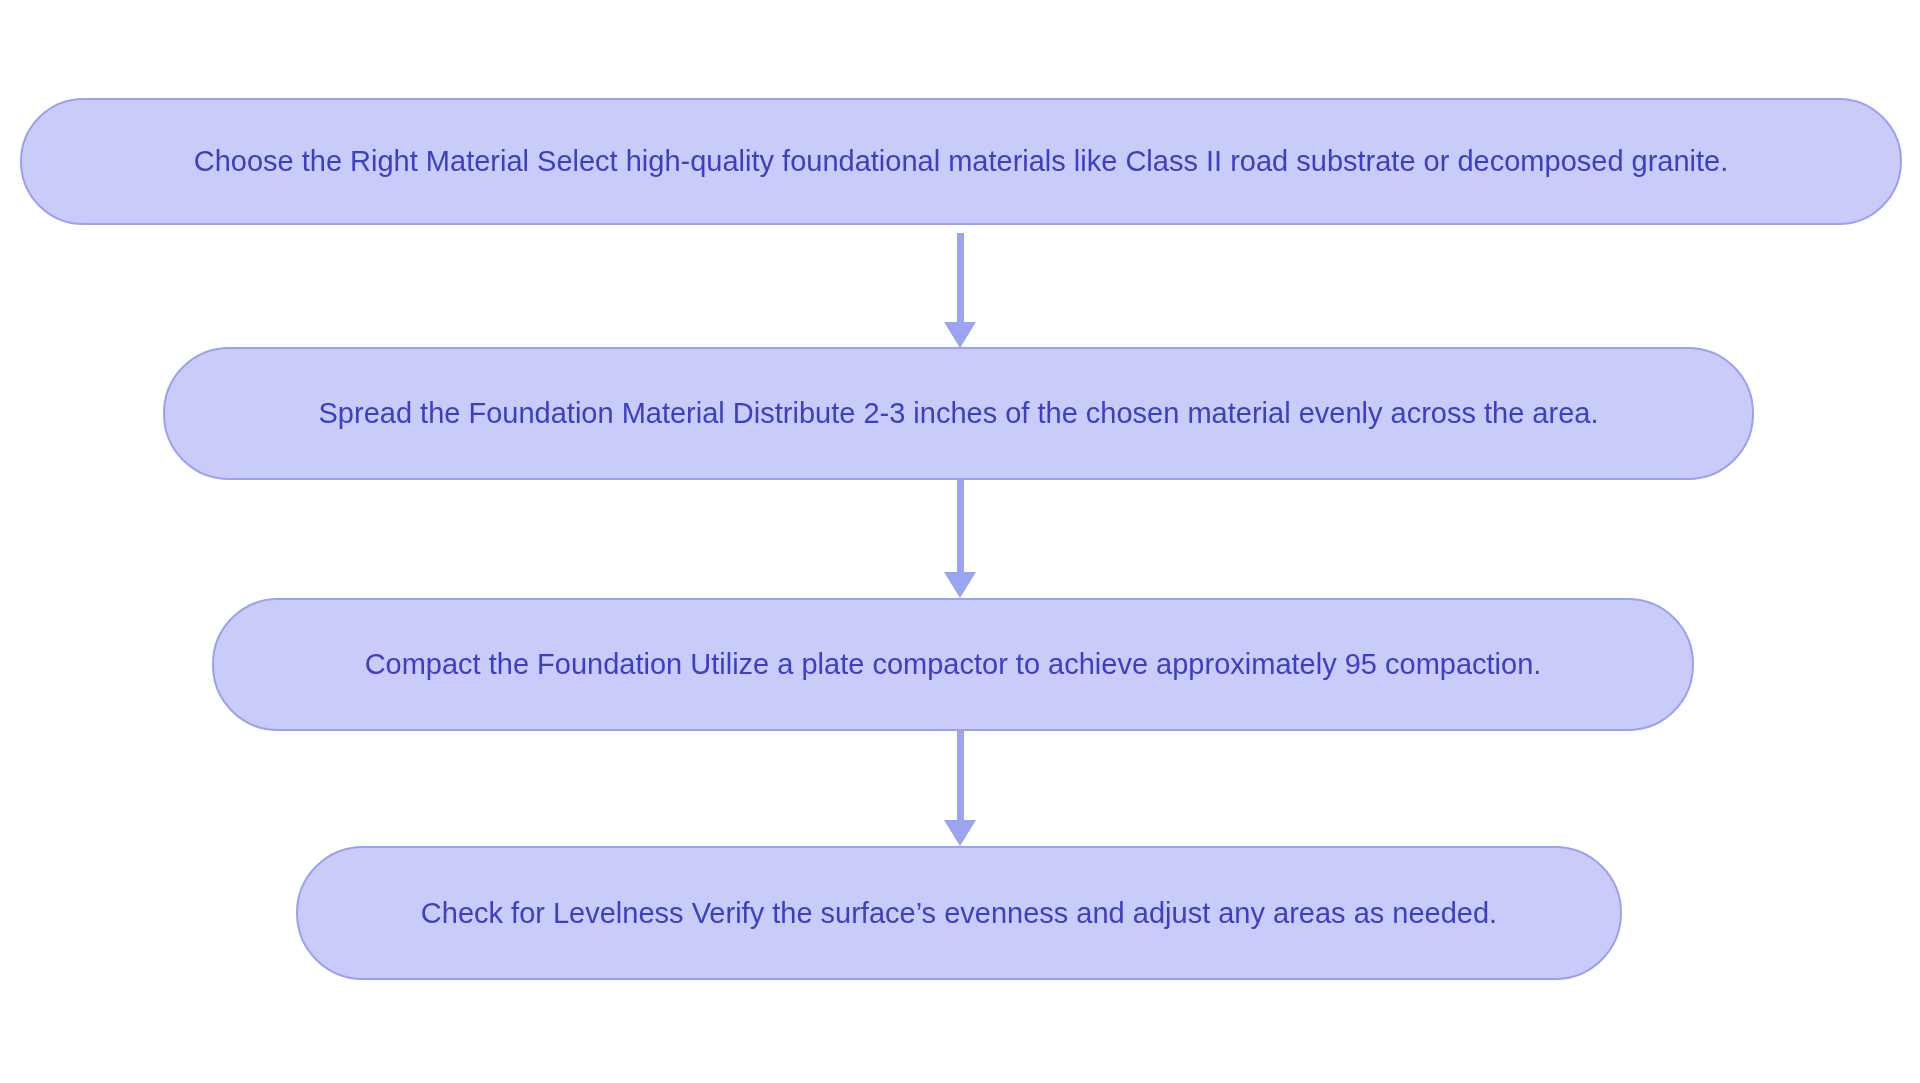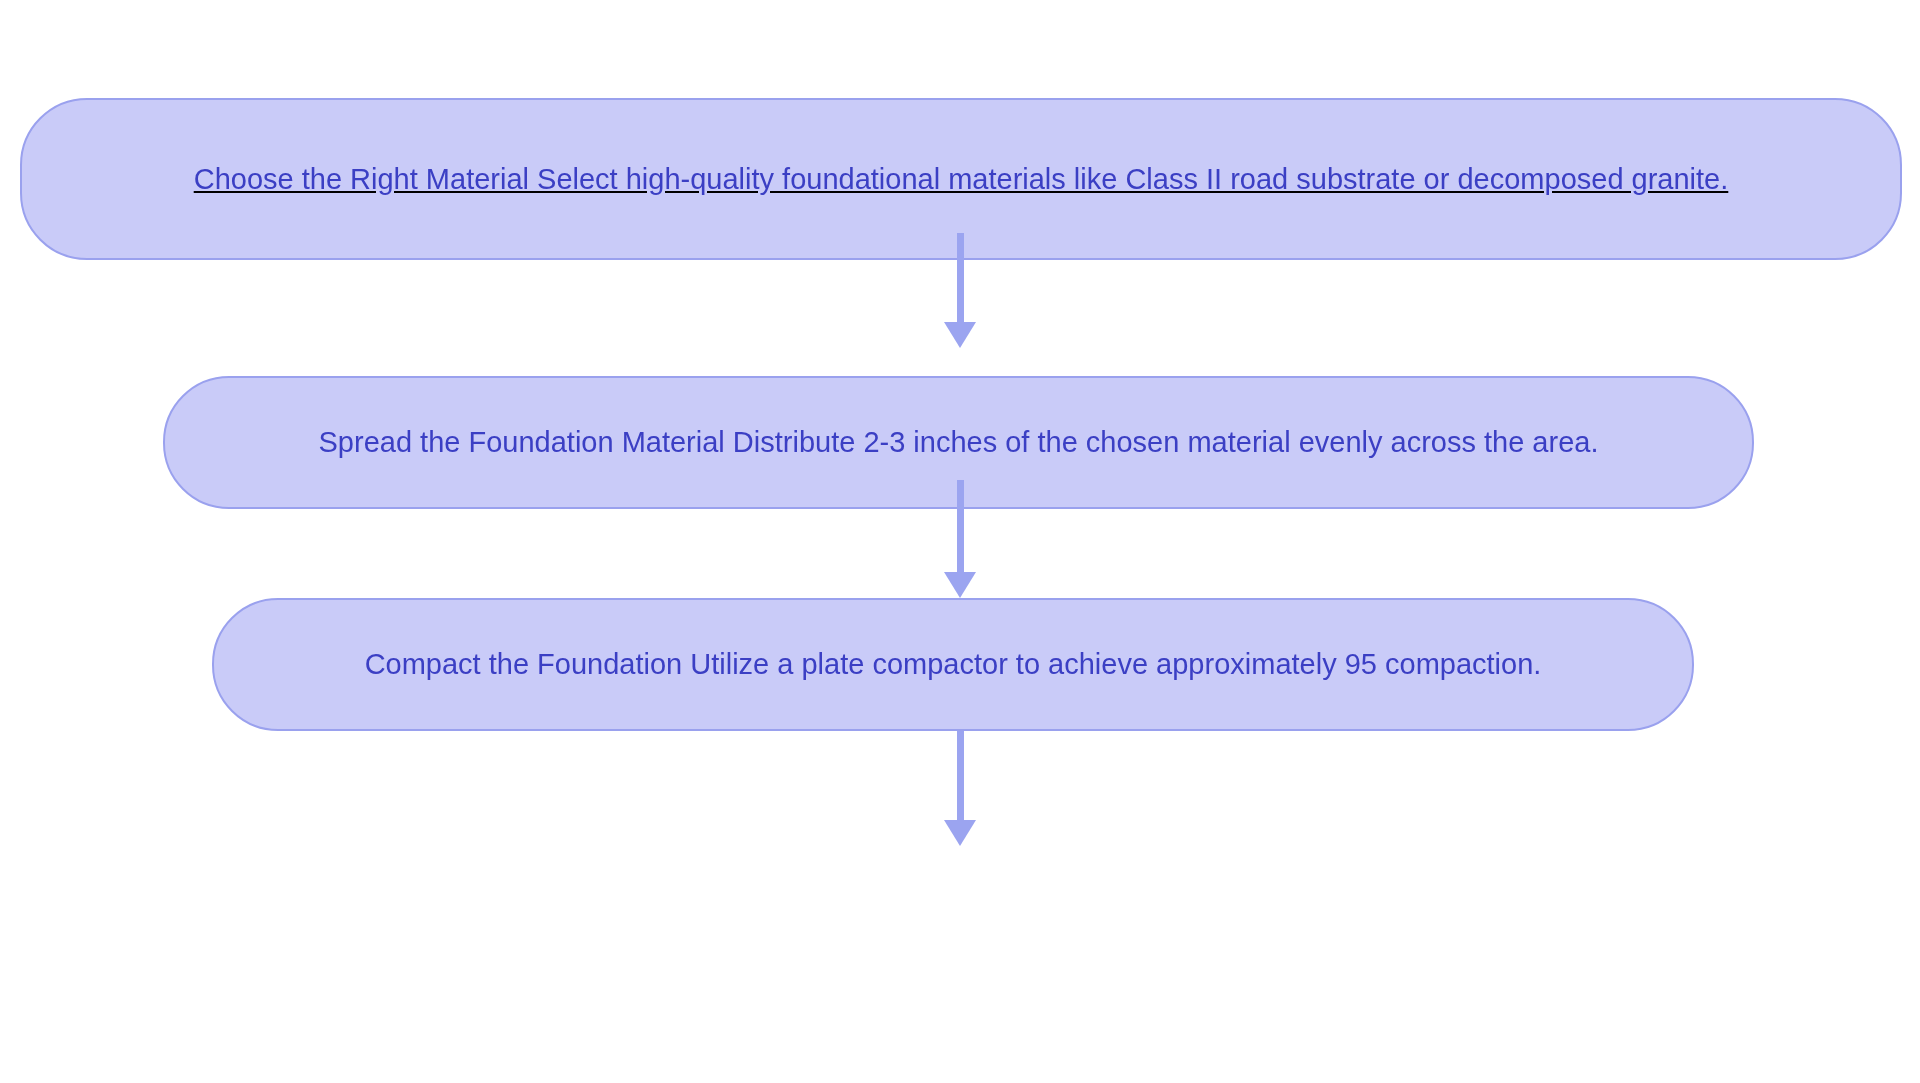--- a/index.html
+++ b/index.html
@@ -32,22 +32,22 @@
     justify-content: center;
   }
   .node-label {
     color: var(--node-text);
     font-size: 29px;
     line-height: 1.2;
     white-space: nowrap;
     text-align: center;
     letter-spacing: 0px;
   }
-  .node1 { left: 20px;  top: 98px;  width: 1882px; height: 162px; border-radius: 67px; text-decoration: underline; }
-  .node2 { left: 163px; top: 347px; width: 1591px; height: 133px; border-radius: 66px; margin-top: 29px; }
+  .node1 { left: 20px;  top: 98px;  width: 1882px; height: 127px; border-radius: 67px; }
+  .node2 { left: 163px; top: 347px; width: 1591px; height: 133px; border-radius: 66px; }
   .node3 { left: 212px; top: 598px; width: 1482px; height: 133px; border-radius: 66px; }
   .node4 { left: 296px; top: 846px; width: 1326px; height: 134px; border-radius: 67px; }
   .arrow {
     position: absolute;
     left: 944px;
     width: 32px;
     display: flex;
     flex-direction: column;
     align-items: center;
   }
@@ -92,14 +92,17 @@
 
   <div class="node node3">
     <span class="node-label">Compact the Foundation Utilize a plate compactor to achieve approximately 95 compaction.</span>
   </div>
 
   <div class="arrow arrow3">
     <div class="shaft"></div>
     <div class="head"></div>
   </div>
 
+  <div class="node node4">
+    <span class="node-label">Check for Levelness Verify the surface’s evenness and adjust any areas as needed.</span>
+  </div>
 
 </div>
 
 </body></html>

